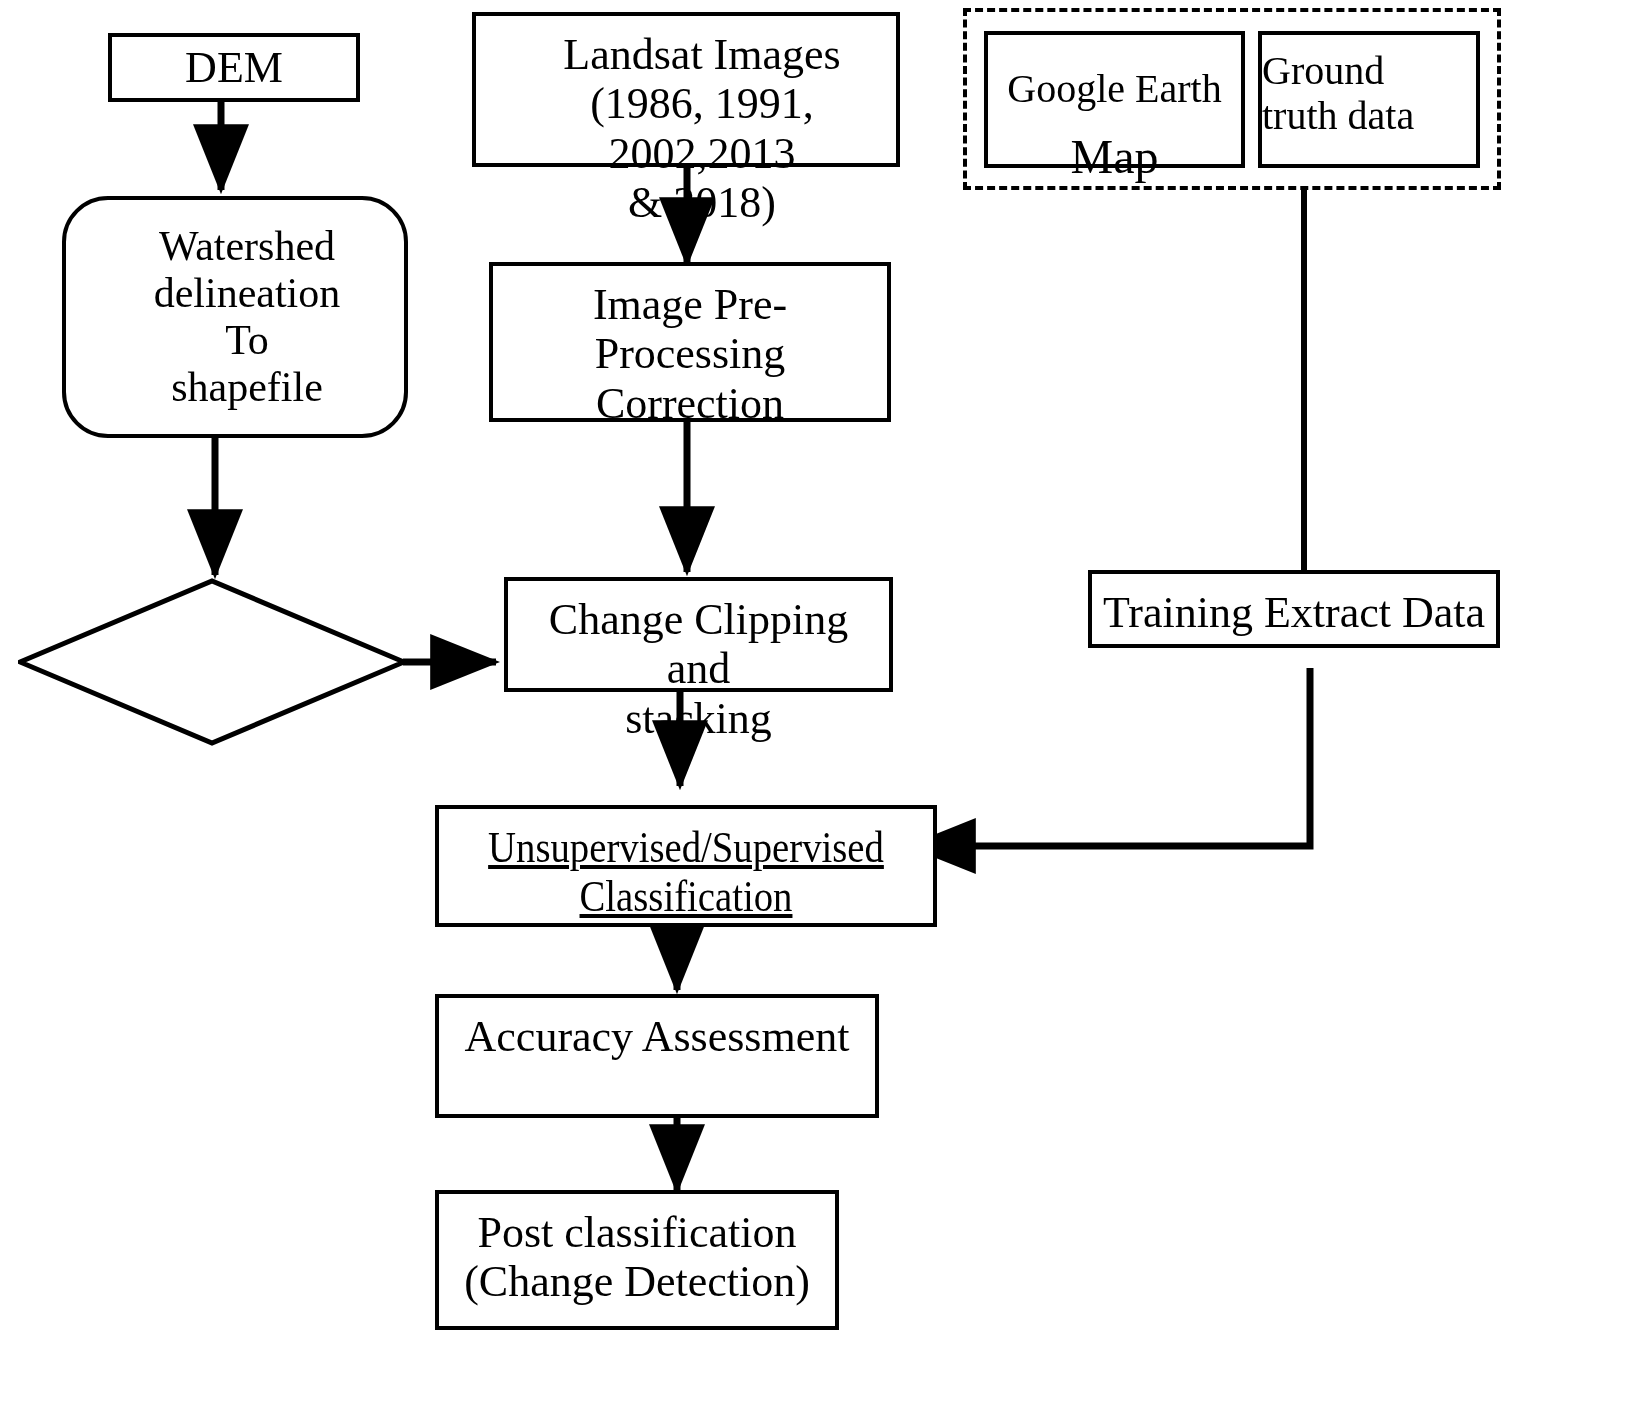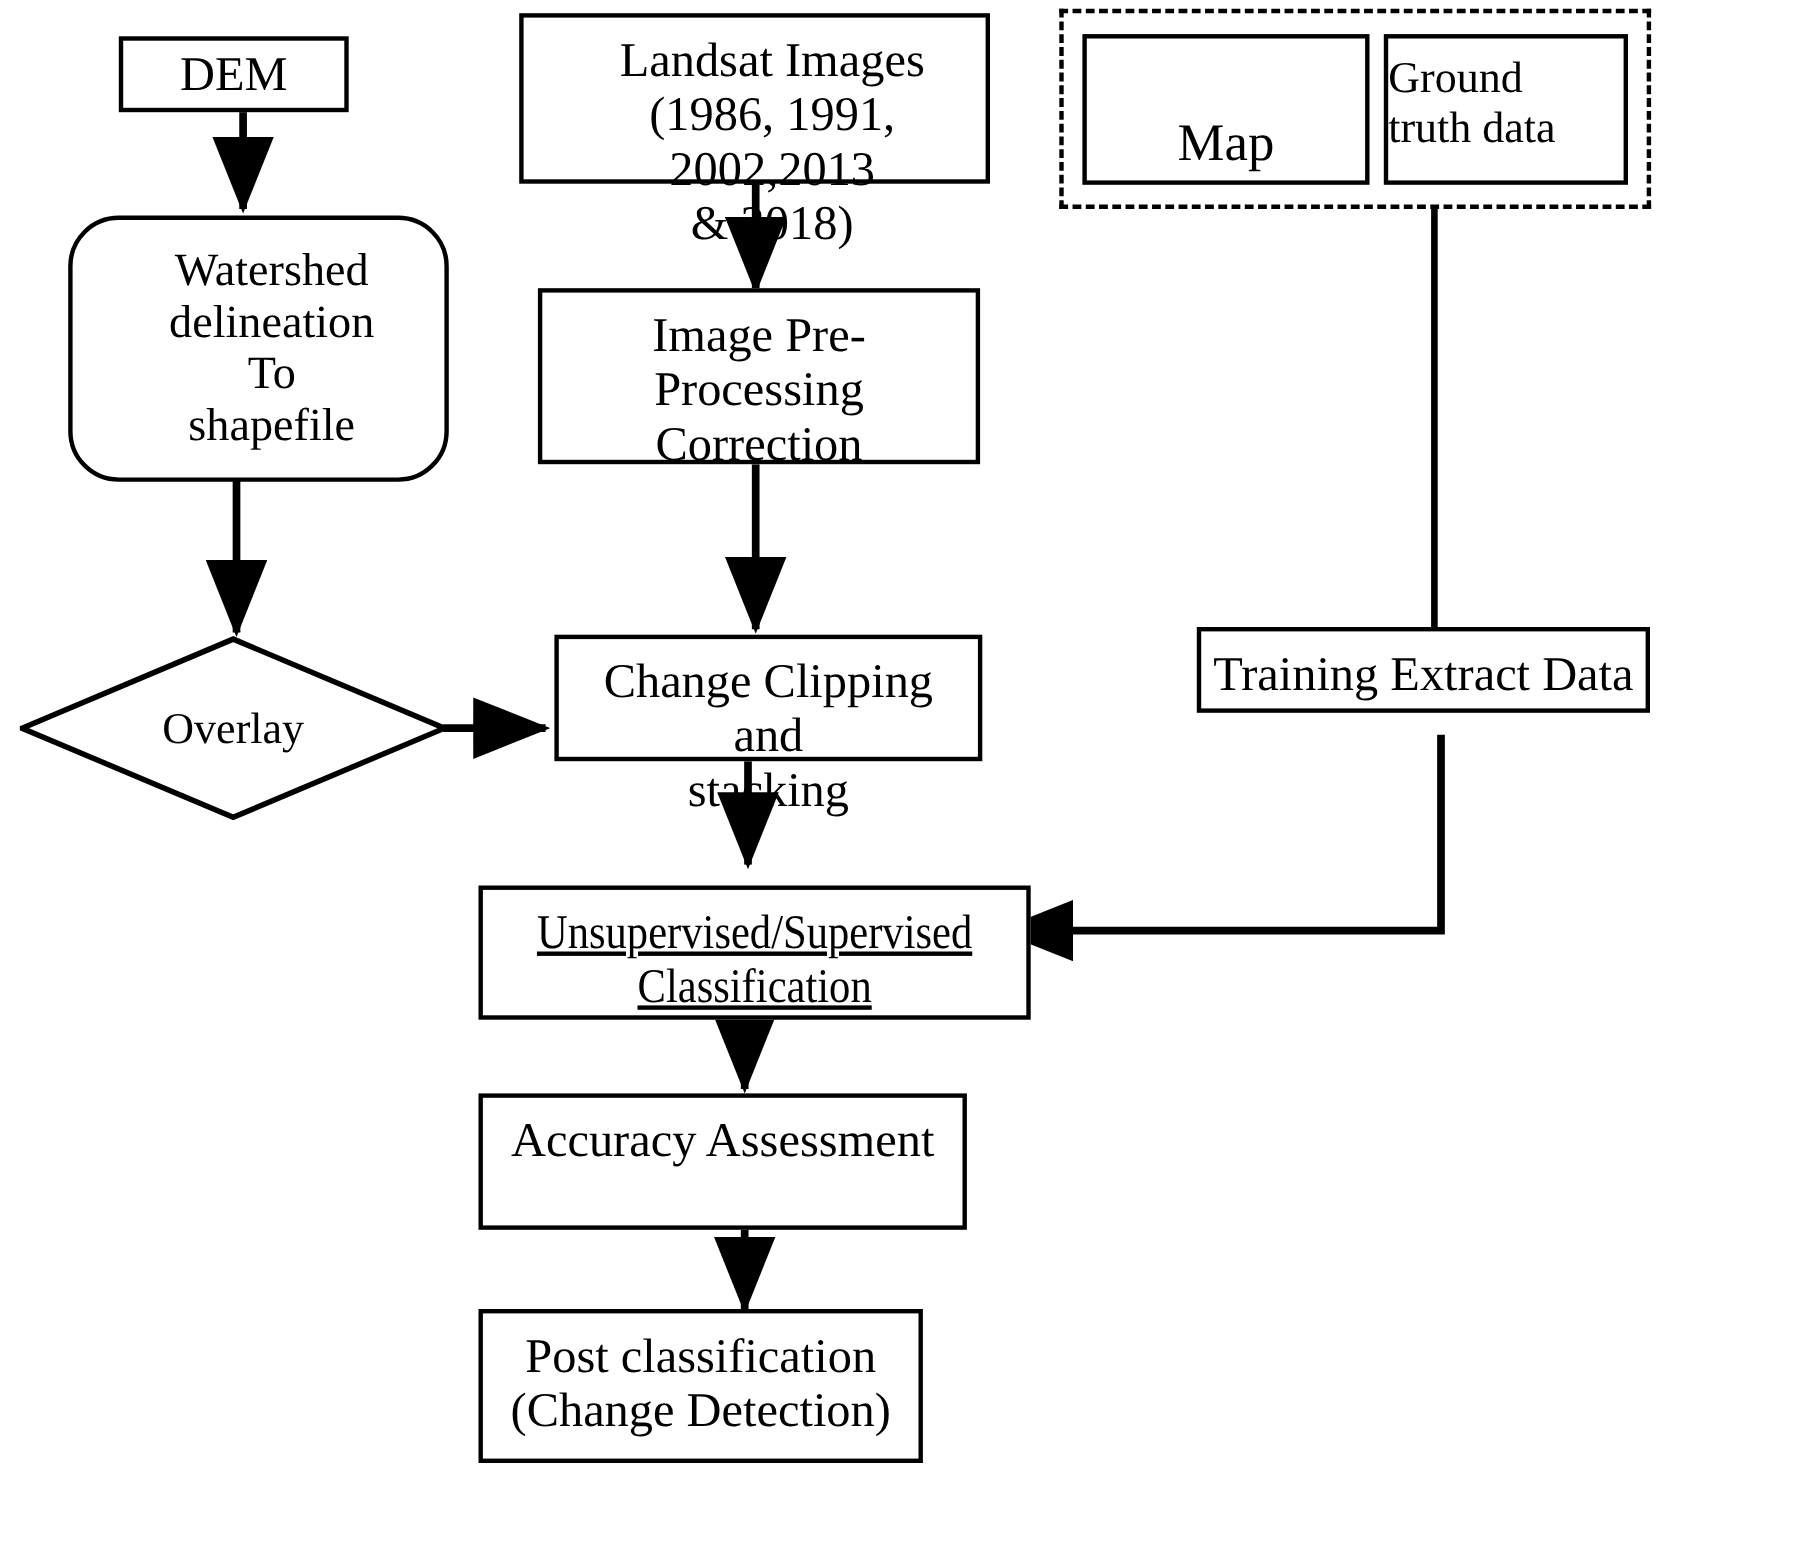--- a/index.html
+++ b/index.html
@@ -111,36 +111,35 @@
 
     <line x1="677" y1="948" x2="677" y2="990" stroke="#000000" stroke-width="7" marker-end="url(#arrowhead)"></line>
 
     <line x1="677" y1="1117" x2="677" y2="1190" stroke="#000000" stroke-width="7" marker-end="url(#arrowhead)"></line>
 
     <line x1="1304" y1="188" x2="1304" y2="573" stroke="#000000" stroke-width="6"></line>
 
     <polyline points="1310,668 1310,846 910,846" fill="none" stroke="#000000" stroke-width="7" marker-end="url(#arrowhead)"></polyline>
   </svg>
 
-  <div class="node fs-44" style="left:108px; top:33px; width:209px; height:69px;">
+  <div class="node fs-44" style="left:108px; top:33px; width:252px; height:69px;">
     <span class="txt">DEM</span>
   </div>
 
   <div class="node rounded fs-42" style="left:62px; top:196px; width:346px; height:242px;padding-left:24px;">
     <span class="txt">Watershed
 delineation
 To
 shapefile</span>
   </div>
 
   <div class="diamond-wrap" style="left:18px; top:578px; width:388px; height:168px;">
     <svg width="388" height="168" viewBox="0 0 388 168" xmlns="http://www.w3.org/2000/svg">
       <polygon points="2,84 194,3 386,84 194,165" fill="#ffffff" stroke="#000000" stroke-width="5"></polygon>
     </svg>
-    <span class="diamond-label">Overlay</span>
   </div>
 
   <div class="node top-aligned fs-44" style="left:472px; top:12px; width:428px; height:155px;padding-left:32px;">
     <span class="txt">Landsat Images
 (1986, 1991, 2002,2013
 &amp; 2018)</span>
   </div>
 
   <div class="node top-aligned fs-44" style="left:489px; top:262px; width:402px; height:160px;">
     <span class="txt">Image Pre-Processing
@@ -163,21 +162,21 @@
 
   <div class="node top-aligned fs-44" style="left:435px; top:1190px; width:404px; height:140px;">
     <span class="txt">Post classification
 (Change Detection)</span>
   </div>
 
   <div class="dashed-group" style="left:963px; top:8px; width:538px; height:182px;"></div>
 
   <div class="node top-aligned" style="left:984px; top:31px; width:261px; height:137px; z-index:3;">
     <span class="txt">
-      <br>
+      <span class="fs-40">Google Earth</span><br>
       <span class="sub-larger">Map</span>
     </span>
   </div>
 
   <div class="node top-aligned fs-40" style="left:1258px; top:31px; width:222px; height:137px; z-index:3;">
     <span class="txt" style="text-align:left; padding-left:0;">Ground
 truth data</span>
   </div>
 
   <div class="node top-aligned fs-44" style="left:1088px; top:570px; width:412px; height:78px;">

